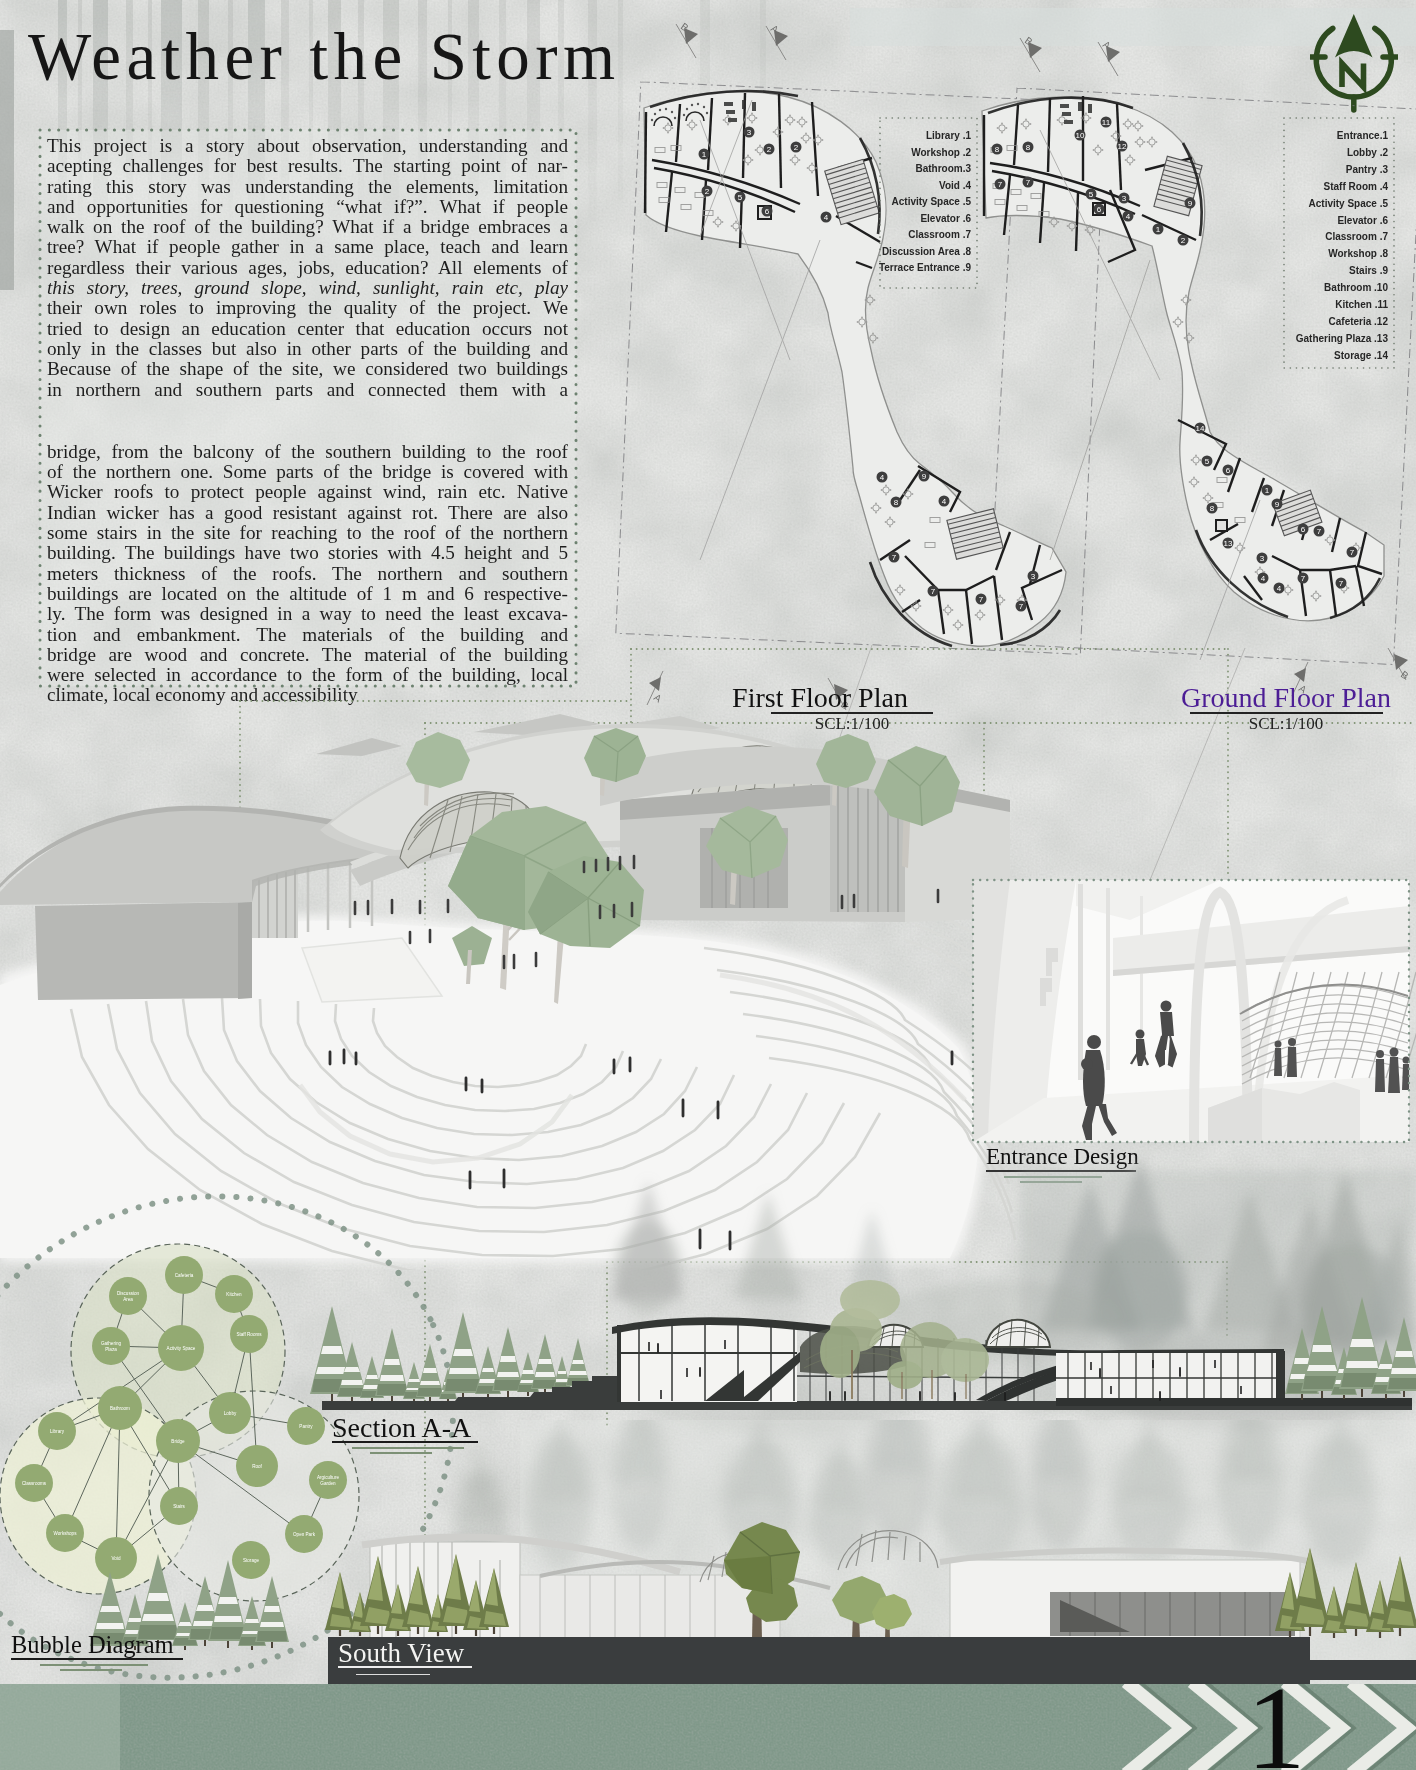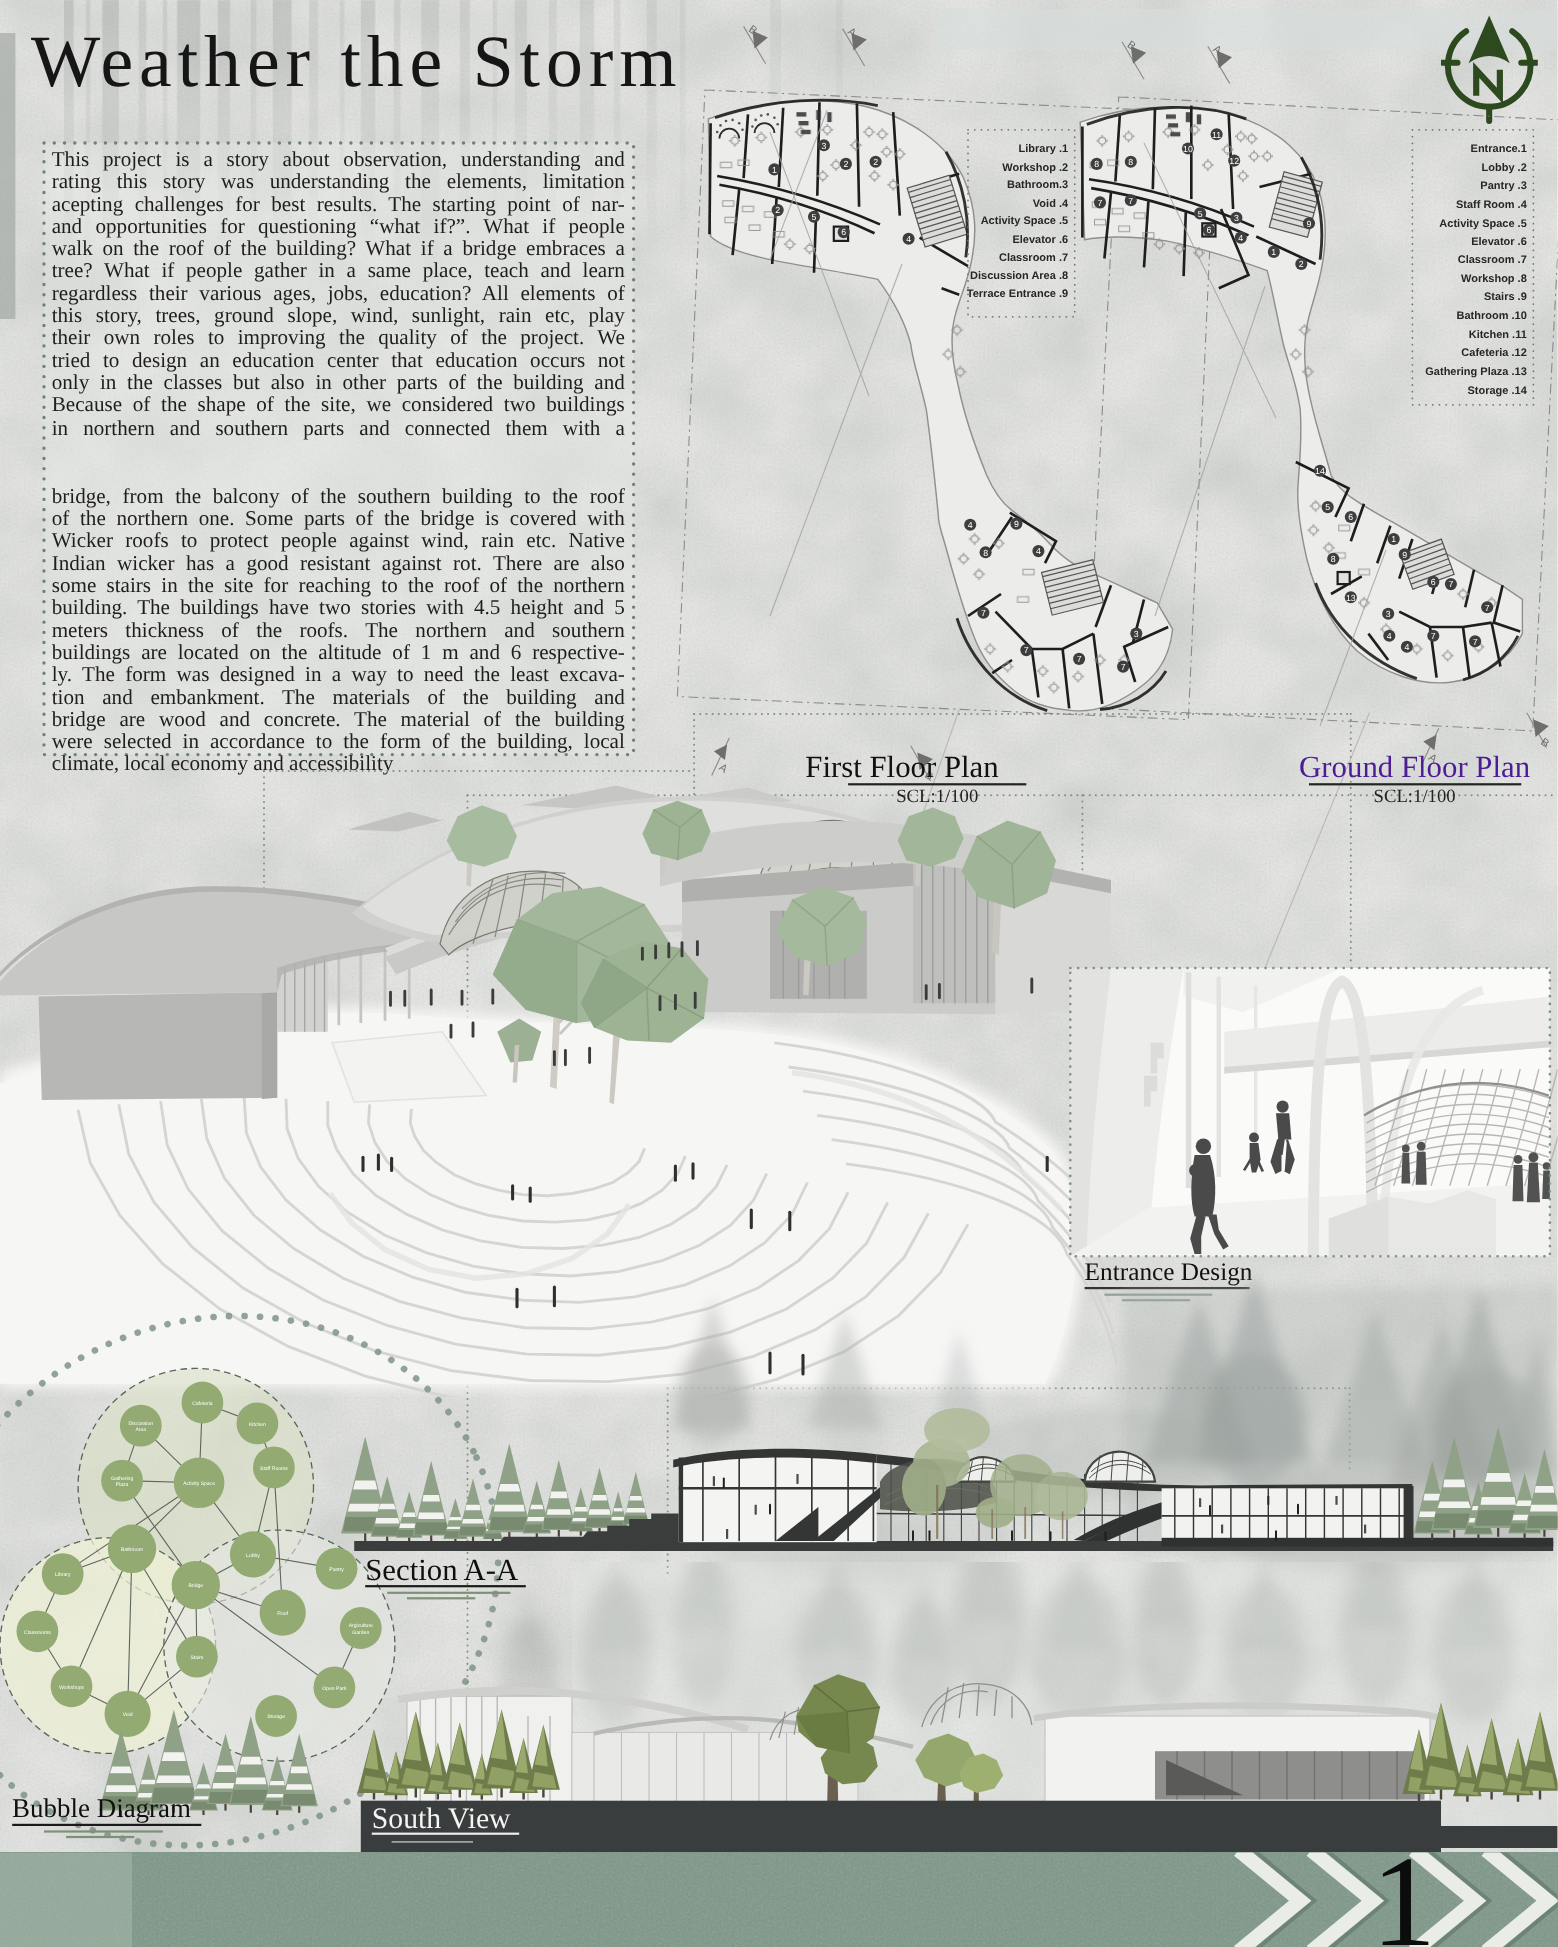--- a/index.html
+++ b/index.html
@@ -63,27 +63,27 @@
 </svg>
 
 <div class="abs serif" style="left:28px;top:18px;width:640px;font-size:67px;letter-spacing:5.4px;color:#161616;">Weather&nbsp;the&nbsp;Storm</div>
 
 <svg class="abs" style="left:36px;top:126px" width="546" height="566">
   <rect x="4" y="4" width="536" height="556" fill="#e9eae8" fill-opacity=".35" stroke="#6d8270" stroke-width="3" stroke-dasharray="0.1 9.2" stroke-linecap="round"></rect>
 </svg>
 
 <div class="abs serif" style="left:47px;top:136px;width:521px;font-size:19.2px;line-height:20.3px;color:#1e1e1e;">
 <div style="text-align:justify;text-align-last:justify;">This project is a story about observation, understanding and</div>
+<div style="text-align:justify;text-align-last:justify;">acepting challenges for best results. The starting point of nar-</div>
 <div style="text-align:justify;text-align-last:justify;">rating this story was understanding the elements, limitation</div>
-<div style="text-align:justify;text-align-last:justify;">acepting challenges for best results. The starting point of nar-</div>
 <div style="text-align:justify;text-align-last:justify;">and opportunities for questioning “what if?”. What if people</div>
 <div style="text-align:justify;text-align-last:justify;">walk on the roof of the building? What if a bridge embraces a</div>
 <div style="text-align:justify;text-align-last:justify;">tree? What if people gather in a same place, teach and learn</div>
 <div style="text-align:justify;text-align-last:justify;">regardless their various ages, jobs, education? All elements of</div>
-<div style="text-align:justify;text-align-last:justify;">this story, trees, ground slope, wind, sunlight, rain etc, play</div>
+<div style="text-align:justify;text-align-last:justify;font-style:italic;">this story, trees, ground slope, wind, sunlight, rain etc, play</div>
 <div style="text-align:justify;text-align-last:justify;">their own roles to improving the quality of the project. We</div>
 <div style="text-align:justify;text-align-last:justify;">tried to design an education center that education occurs not</div>
 <div style="text-align:justify;text-align-last:justify;">only in the classes but also in other parts of the building and</div>
 <div style="text-align:justify;text-align-last:justify;">Because of the shape of the site, we considered two buildings</div>
 <div style="text-align:justify;text-align-last:justify;">in northern and southern parts and connected them with a</div>
 <div style="text-align:justify;text-align-last:justify;margin-top:42px;">bridge, from the balcony of the southern building to the roof</div>
 <div style="text-align:justify;text-align-last:justify;">of the northern one. Some parts of the bridge is covered with</div>
 <div style="text-align:justify;text-align-last:justify;">Wicker roofs to protect people against wind, rain etc. Native</div>
 <div style="text-align:justify;text-align-last:justify;">Indian wicker has a good resistant against rot. There are also</div>
 <div style="text-align:justify;text-align-last:justify;">some stairs in the site for reaching to the roof of the northern</div>

